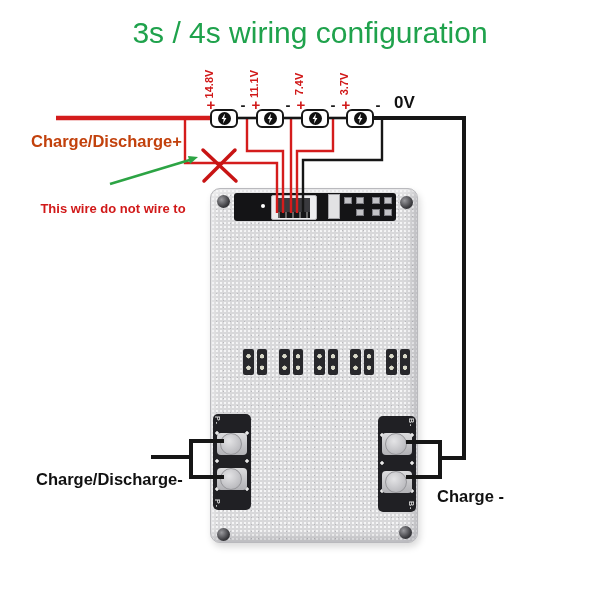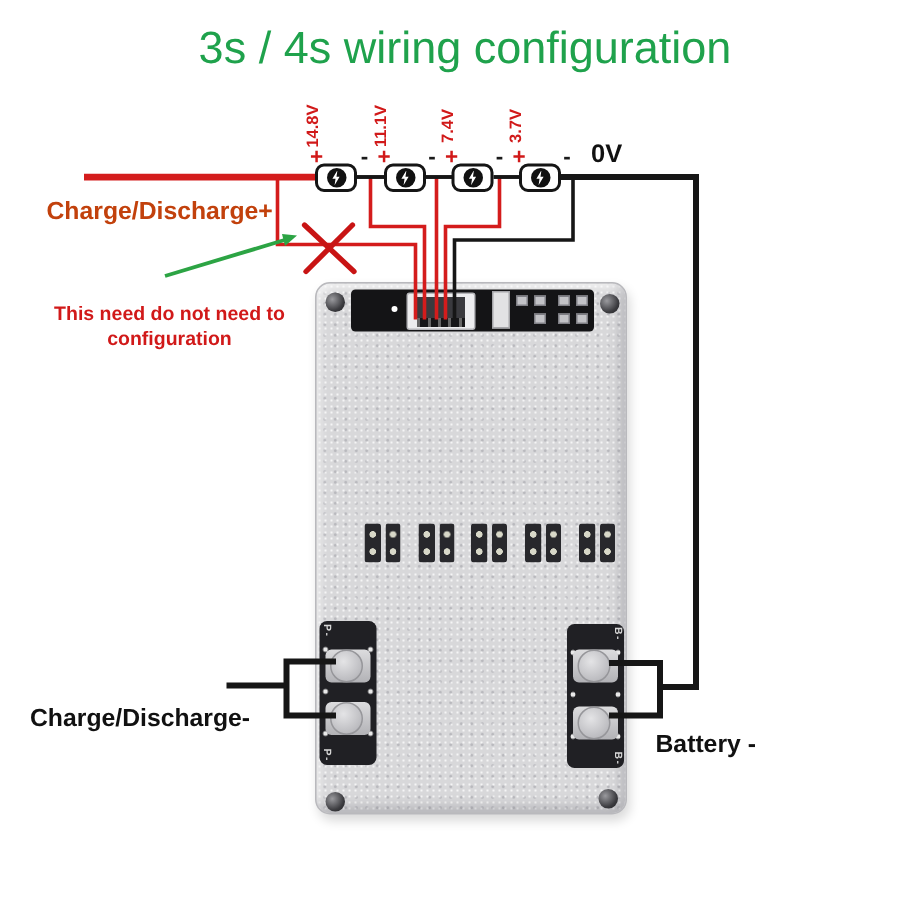--- a/index.html
+++ b/index.html
@@ -22,21 +22,21 @@
   .vlabel{position:absolute;top:76px;width:40px;height:16px;text-align:center;
           transform:rotate(-90deg);font-size:11px;font-weight:bold;z-index:5;}
   .pm{position:absolute;top:96px;width:14px;text-align:center;
       font-size:15px;font-weight:bold;z-index:5;}
   .zero-v{position:absolute;left:394px;top:93px;font-size:17px;font-weight:bold;
           color:#111;z-index:5;}
 
   .cdp{position:absolute;left:31px;top:132px;font-size:16.5px;font-weight:bold;z-index:5;}
   .note{position:absolute;left:22px;top:200px;width:182px;text-align:center;
         font-size:13px;font-weight:bold;line-height:17px;z-index:5;}
-  .cdm{position:absolute;left:20px;top:470px;font-size:16.5px;font-weight:bold;color:#111;z-index:5;text-align:center;}
+  .cdm{position:absolute;left:36px;top:470px;font-size:16.5px;font-weight:bold;color:#111;z-index:5;text-align:center;}
   .batm{position:absolute;left:437px;top:487px;font-size:16.5px;font-weight:bold;color:#111;z-index:5;}
 
   
   .board{position:absolute;left:210px;top:188px;width:208px;height:355px;z-index:1;
          background-color:#d8d8da;
          background-image:
            radial-gradient(rgba(255,255,255,.75) .8px,transparent 1px),
            radial-gradient(rgba(110,110,120,.30) .8px,transparent 1px);
          background-size:4px 4px,7px 7px;background-position:0 0,2px 3px;
          border:1px solid #b9b9bd;border-radius:10px;
@@ -116,25 +116,24 @@
       </span>
   </div>
   <div class="battery" style="left:346px;">
     <span class="bolt-circle">
         <span class="bolt-shape"></span>
       </span>
   </div>
 
   <div class="cdp" style="color:#c2410c;">Charge/Discharge+</div>
   <div class="note" style="color:#d11919;">
-    <span style="display:block;">This need do not need to</span>
-    <span style="display:block;">configuration</span>
+    <span style="display:block;">This wire do not wire to</span>
   </div>
   <div class="cdm">Charge/Discharge-</div>
-  <div class="batm">Battery -</div>
+  <div class="batm">Charge -</div>
 
   <div class="board">
     <div class="screw" style="left:6px;top:6px;"></div>
     <div class="screw" style="left:189px;top:7px;"></div>
     <div class="screw" style="left:6px;top:339px;"></div>
     <div class="screw" style="left:188px;top:337px;"></div>
 
     <div class="strip">
       <div class="wdot"></div>
       <div class="jst">

